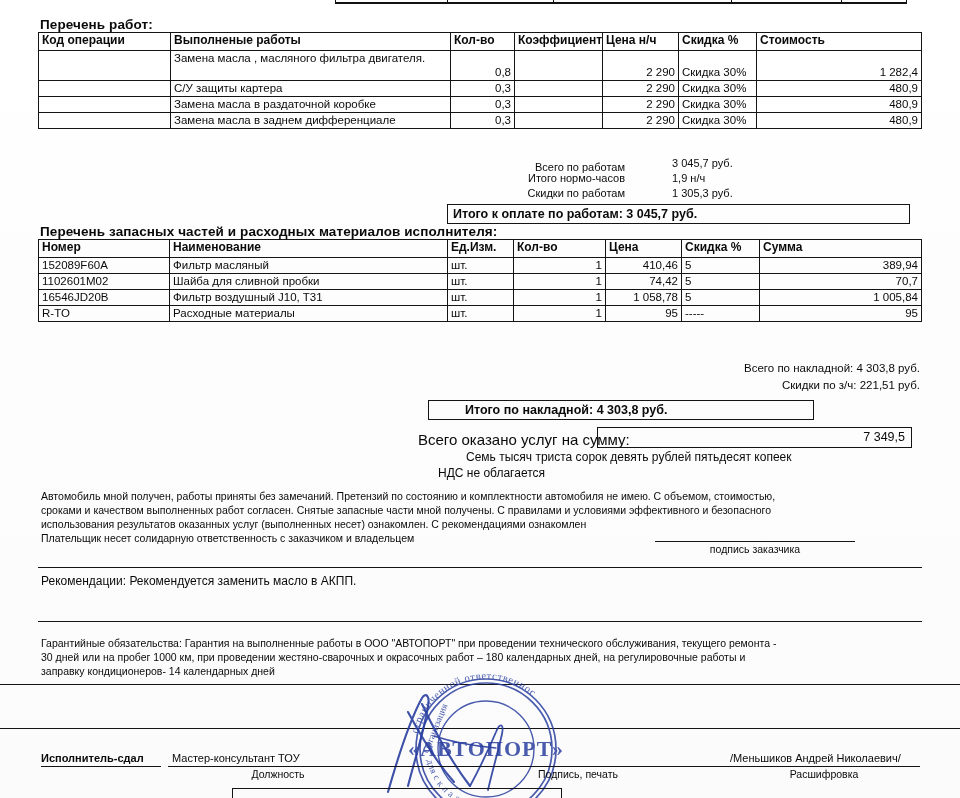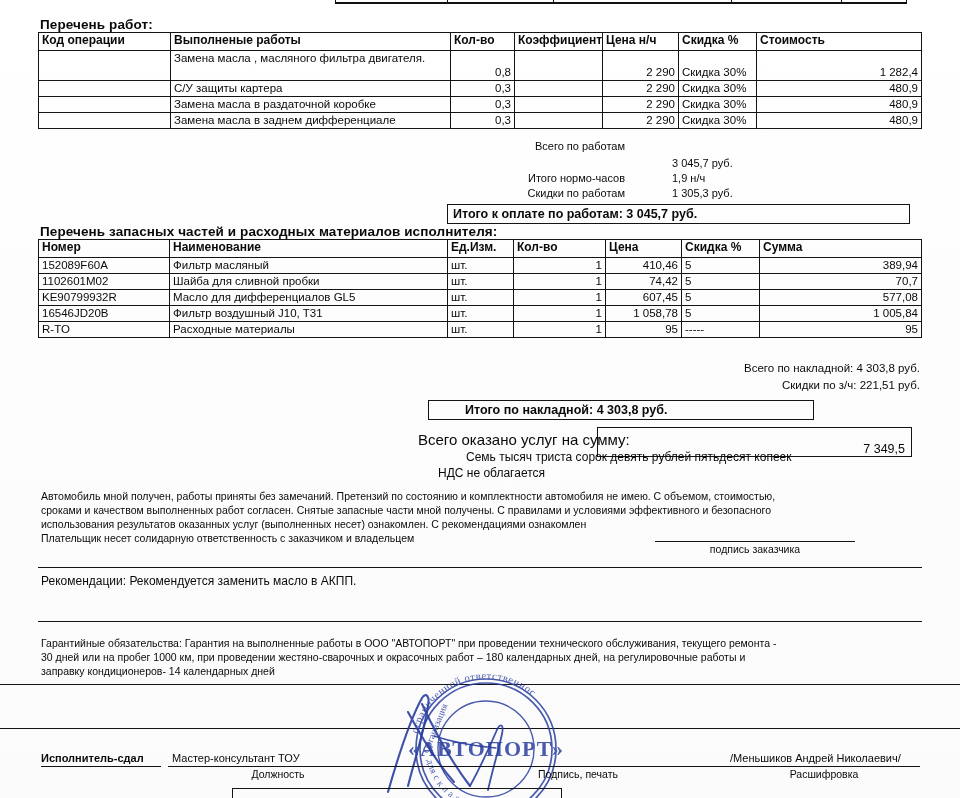--- a/index.html
+++ b/index.html
@@ -98,21 +98,21 @@
     position: absolute;
     font-size: 15px;
     white-space: nowrap;
   }
   .sum-box {
     position: absolute;
     border: 1.5px solid #141414;
     box-sizing: border-box;
     font-size: 12.5px;
     text-align: right;
-    padding: 14px 6px;
+    padding: 2px 6px;
     line-height: 15px;
     white-space: nowrap;
   }
 
   
   .ftext {
     position: absolute;
     font-size: 10.5px;
     line-height: 14.2px;
     white-space: nowrap;
@@ -228,21 +228,21 @@
         <td>Замена масла в заднем дифференциале</td>
         <td class="num">0,3</td>
         <td></td>
         <td class="num">2 290</td>
         <td>Скидка 30%</td>
         <td class="num">480,9</td>
       </tr>
     </tbody>
   </table>
 
-  <div class="tot-lbl" style="left:440px; top:140px; width:185px; font-size:11px;">Всего по работам</div>
+  <div class="tot-lbl" style="left:440px; top:161px; width:185px; font-size:11px;">Всего по работам</div>
   <div class="tot-val" style="left:672px; top:157px; font-size:11px;">3 045,7 руб.</div>
 
   <div class="tot-lbl" style="left:440px; top:172px; width:185px; font-size:11px;">Итого нормо-часов</div>
   <div class="tot-val" style="left:672px; top:172px; font-size:11px;">1,9 н/ч</div>
 
   <div class="tot-lbl" style="left:440px; top:187px; width:185px; font-size:11px;">Скидки по работам</div>
   <div class="tot-val" style="left:672px; top:187px; font-size:11px;">1 305,3 руб.</div>
 
   <div class="box-total" style="left:447px; top:204px; width:463px; height:20px;">Итого к оплате по работам: 3 045,7 руб.</div>
 
@@ -282,29 +282,20 @@
       <tr style="height:15px">
         <td>1102601M02</td>
         <td>Шайба для сливной пробки</td>
         <td>шт.</td>
         <td class="num">1</td>
         <td class="num">74,42</td>
         <td>5</td>
         <td class="num">70,7</td>
       </tr>
       <tr style="height:15px">
-        <td>KE90799932R</td>
-        <td>Масло для дифференциалов GL5</td>
-        <td>шт.</td>
-        <td class="num">1</td>
-        <td class="num">607,45</td>
-        <td>5</td>
-        <td class="num">577,08</td>
-      </tr>
-      <tr style="height:15px">
         <td>16546JD20B</td>
         <td>Фильтр воздушный J10, T31</td>
         <td>шт.</td>
         <td class="num">1</td>
         <td class="num">1 058,78</td>
         <td>5</td>
         <td class="num">1 005,84</td>
       </tr>
       <tr style="height:15px">
         <td>R-TO</td>

